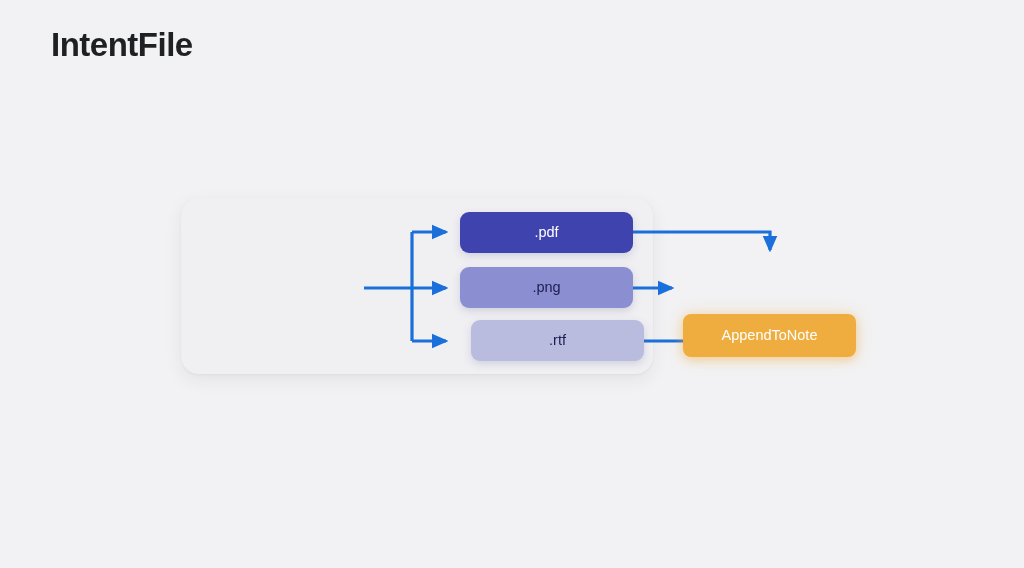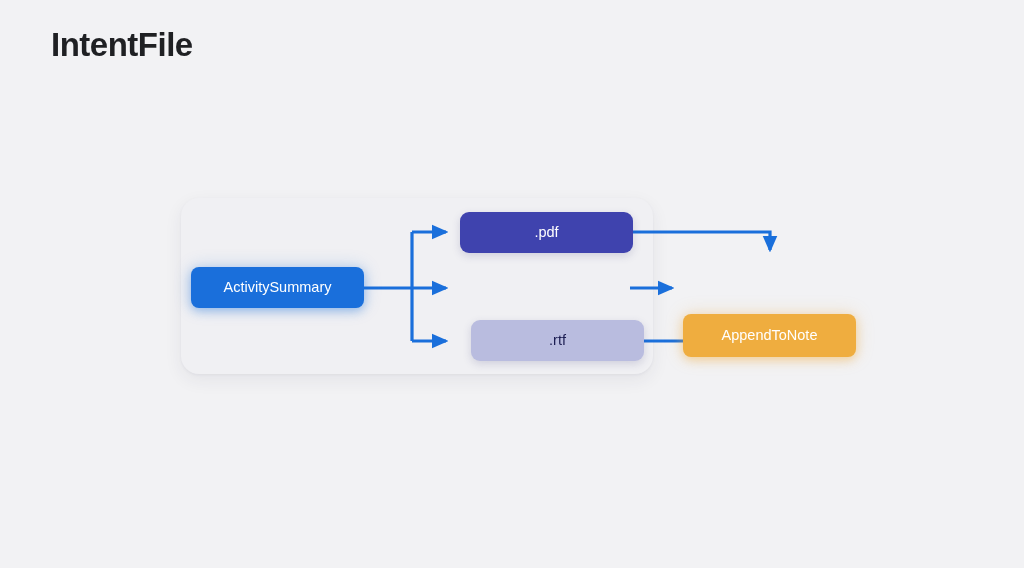--- a/index.html
+++ b/index.html
@@ -137,22 +137,22 @@
       <path d="M 412 341 L 446 341" marker-end="url(#arrow-r)"></path>
 
       <path d="M 630 232 L 770 232 L 770 250" marker-end="url(#arrow-r)"></path>
 
       <path d="M 630 288 L 672 288" marker-end="url(#arrow-r)"></path>
 
       <path d="M 630 341 L 770 341 L 770 325" marker-end="url(#arrow-r)"></path>
     </g>
   </svg>
 
-  <div class="node node-source">ActivitySummary</div>
 
   <div class="node node-fmt node-pdf">.pdf</div>
 
+  <div class="node node-fmt node-png">.png</div>
 
   <div class="node node-fmt node-rtf">.rtf</div>
 
   <div class="node node-sink">AppendToNote</div>
 
 </div>
 
 </body></html>

